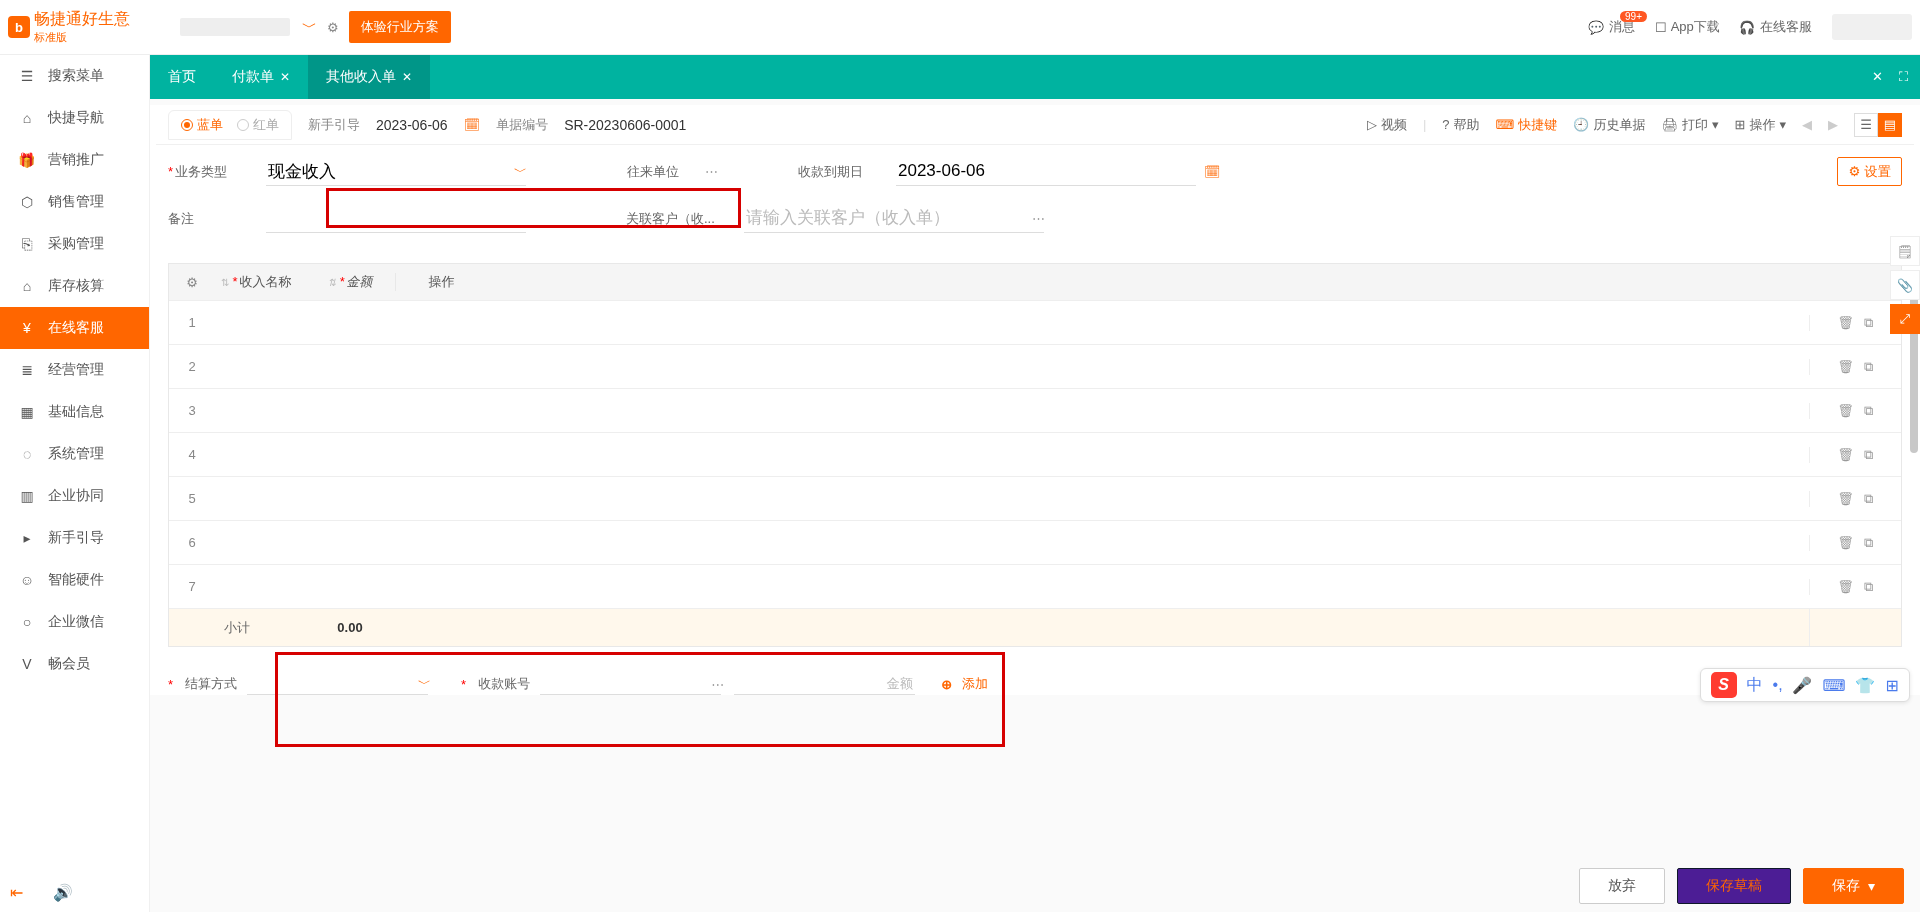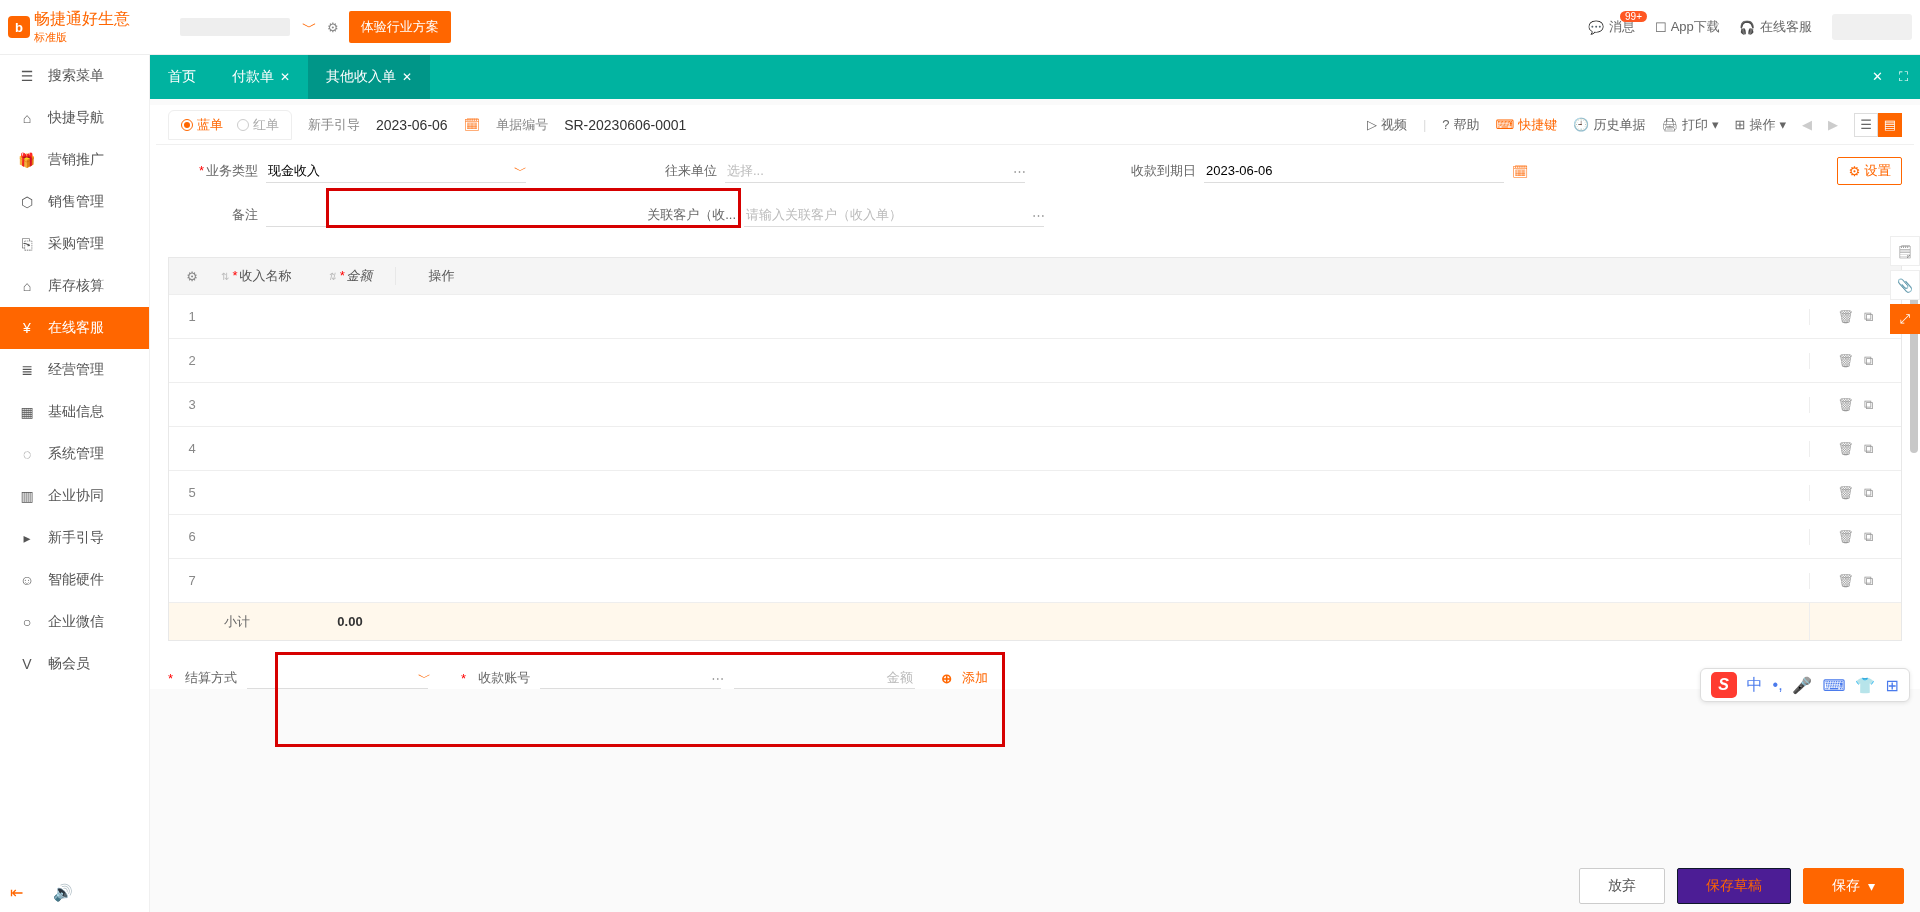--- a/index.html
+++ b/index.html
@@ -50,23 +50,23 @@
 .toolbar-right { margin-left: auto; display: flex; align-items: center; gap: 16px; font-size: 13px; color: #666; }
 .toolbar-right-item { display: flex; align-items: center; gap: 4px; }
 .view-toggle { display:flex; }
 .view-toggle span{width:24px;height:24px;display:inline-flex;align-items:center;justify-content:center;border:1px solid #ddd;}
 .view-toggle span.active{background:#ff6600;color:#fff;border-color:#ff6600;}
 
 
 .form-area { padding: 12px 18px; }
 .form-row { display: flex; gap: 40px; margin-bottom: 18px; }
 .form-field { display: flex; align-items: center; gap: 8px; }
-.form-field label { width: 90px; text-align: right; color: #666; font-size: 13px; }
+.form-field label { width: 90px; color: #666; font-size: 13px; }
 .req { color: #f00; margin-right: 2px; }
-.form-input { border: none; border-bottom: 1px solid #ddd; padding: 4px 2px; font-size: 13px; min-width: 260px; outline: none; }
+.form-input { border: none; border-bottom: 1px solid #ddd; padding: 4px 2px; font-size: 17px; min-width: 260px; outline: none; }
 .form-input.wide { min-width: 300px; }
 .dropdown-icon { color: #ff6600; margin-left:-20px;}
 .more-icon { color: #888; margin-left:-20px; }
 .settings-btn { border: 1px solid #ff6600; color: #ff6600; padding: 4px 10px; border-radius: 2px; background: #fff; display:flex; align-items:center; gap:4px;}
 
 
 .red-box-1 { position: absolute; left: 176px; top: 133px; width: 415px; height: 40px; border: 3px solid #d60000; pointer-events: none; }
 .red-box-2 { position: absolute; left: 125px; top: 597px; width: 730px; height: 95px; border: 3px solid #d60000; pointer-events: none; }
 
 
@@ -300,21 +300,20 @@
 
     <div class="form-area">
       <div class="form-row">
         <div class="form-field">
           <label><span class="req">*</span><span>业务类型</span></label>
           <input class="form-input" value="现金收入" style="">
           <span class="dropdown-icon">﹀</span>
         </div>
         <div class="form-field" style="margin-left:60px">
           <label>往来单位</label>
-          <input class="form-input wide" placeholder="选择..." style="">
           <span class="more-icon">⋯</span>
         </div>
         <div class="form-field" style="margin-left:40px">
           <label>收款到期日</label>
           <input class="form-input wide" value="2023-06-06" style="">
           <span class="calendar-icon">🗓</span>
         </div>
         <button class="settings-btn" style="margin-left:auto">
               <span>⚙</span>
               <span>设置</span>

